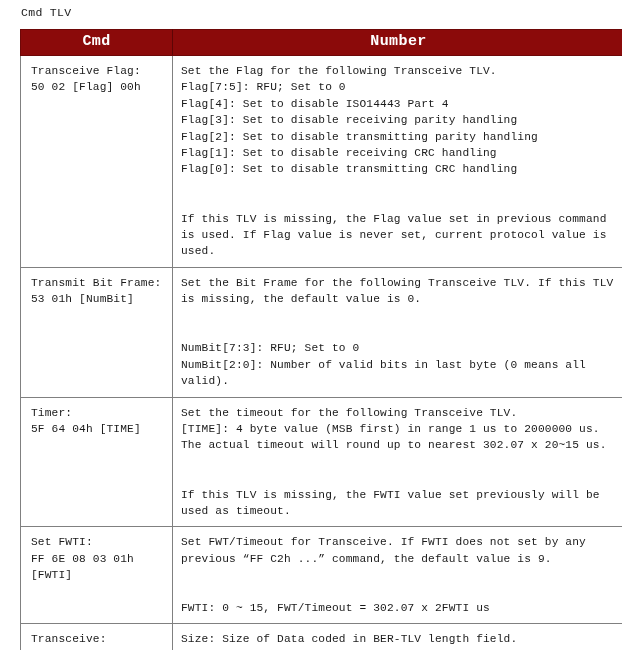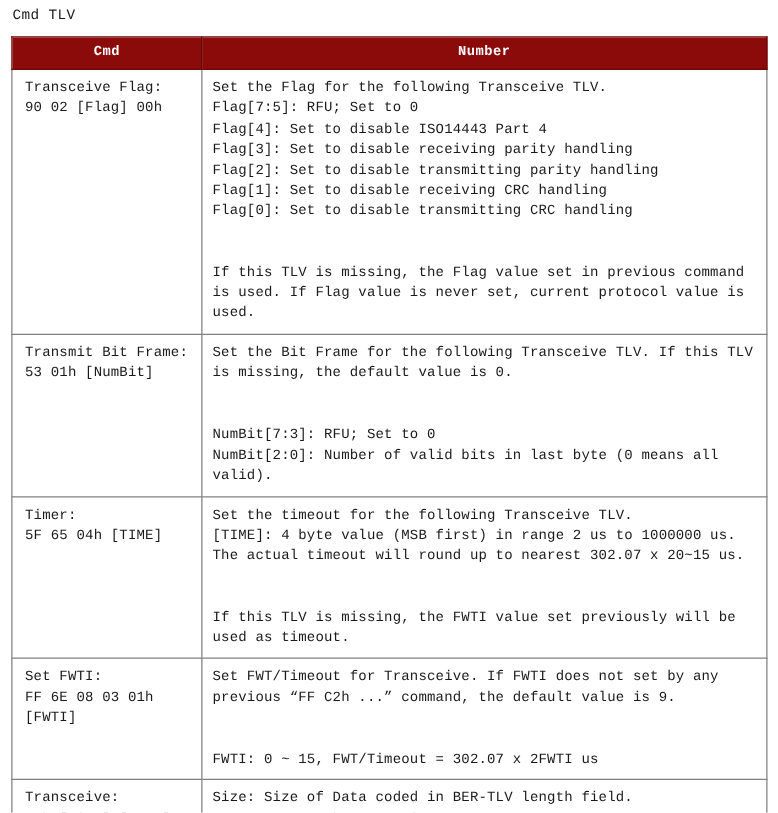--- a/index.html
+++ b/index.html
@@ -12,21 +12,21 @@
     height: 650px;
     font-family: "Liberation Mono", "DejaVu Sans Mono", monospace;
     color: #000000;
     overflow: hidden;
   }
   .page {
     position: relative;
     width: 622px;
     height: 650px;
     box-sizing: border-box;
-    padding: 4px 9px 0 9px;
+    padding: 4px 9px 0 20px;
   }
   .caption {
     font-family: "Liberation Mono", "DejaVu Sans Mono", monospace;
     font-size: 11.5px;
     line-height: 16px;
     color: #1a1a1a;
     letter-spacing: 0.3px;
     margin: 1px 0 8px 1px;
   }
   table.cmd-table {
@@ -35,21 +35,21 @@
     table-layout: fixed;
     border: 1px solid #808080;
   }
   table.cmd-table col.c-cmd { width: 152px; }
   table.cmd-table col.c-meaning { width: 452px; }
 
   thead th {
     background: #8B0A0A;
     color: #ffffff;
     font-family: "Liberation Mono", "DejaVu Sans Mono", monospace;
-    font-size: 11px;
+    font-size: 15px;
     font-weight: bold;
     letter-spacing: 0.4px;
     text-align: center;
     padding: 5px 4px 6px 4px;
     border: 1px solid #6e0707;
     line-height: 14px;
     margin-left: 16px;
   }
   thead th.th-cmd { border-right: 1px solid #5e0505; }
 
@@ -92,42 +92,42 @@
     <thead>
       <tr>
         <th class="th-cmd">Cmd</th>
         <th class="th-meaning">Number</th>
       </tr>
     </thead>
     <tbody>
 
       <tr>
         <td class="cell-cmd">Transceive Flag:
-90 02 [Flag] 00h</td>
+50 02 [Flag] 00h</td>
         <td class="cell-meaning"><span>Set the Flag for the following Transceive TLV.
 Flag[7:5]: RFU; Set to 0
 Flag[4]: Set to disable ISO14443 Part 4
 Flag[3]: Set to disable receiving parity handling
 Flag[2]: Set to disable transmitting parity handling
 Flag[1]: Set to disable receiving CRC handling
 Flag[0]: Set to disable transmitting CRC handling</span><span class="blankline"></span><span class="blankline"></span><span>If this TLV is missing, the Flag value set in previous command is used. If Flag value is never set, current protocol value is used.</span></td>
       </tr>
 
       <tr>
         <td class="cell-cmd">Transmit Bit Frame:
 53 01h [NumBit]</td>
         <td class="cell-meaning"><span>Set the Bit Frame for the following Transceive TLV. If this TLV is missing, the default value is 0.</span><span class="blankline"></span><span class="blankline"></span><span>NumBit[7:3]: RFU; Set to 0
 NumBit[2:0]: Number of valid bits in last byte (0 means all valid).</span></td>
       </tr>
 
       <tr>
         <td class="cell-cmd">Timer:
-5F 65 04h [TIME]</td>
+5F 64 04h [TIME]</td>
         <td class="cell-meaning"><span>Set the timeout for the following Transceive TLV.
-[TIME]: 4 byte value (MSB first) in range 2 us to 1000000 us. The actual timeout will round up to nearest 302.07 x 20~15 us.</span><span class="blankline"></span><span class="blankline"></span><span>If this TLV is missing, the FWTI value set previously will be used as timeout.</span></td>
+[TIME]: 4 byte value (MSB first) in range 1 us to 2000000 us. The actual timeout will round up to nearest 302.07 x 20~15 us.</span><span class="blankline"></span><span class="blankline"></span><span>If this TLV is missing, the FWTI value set previously will be used as timeout.</span></td>
       </tr>
 
       <tr>
         <td class="cell-cmd">Set FWTI:
 FF 6E 08 03 01h [FWTI]</td>
         <td class="cell-meaning"><span>Set FWT/Timeout for Transceive. If FWTI does not set by any previous “FF C2h ...” command, the default value is 9.</span><span class="blankline"></span><span class="blankline"></span><span>FWTI: 0 ~ 15, FWT/Timeout = 302.07 x 2FWTI us</span></td>
       </tr>
 
       <tr>
         <td class="cell-cmd">Transceive:

